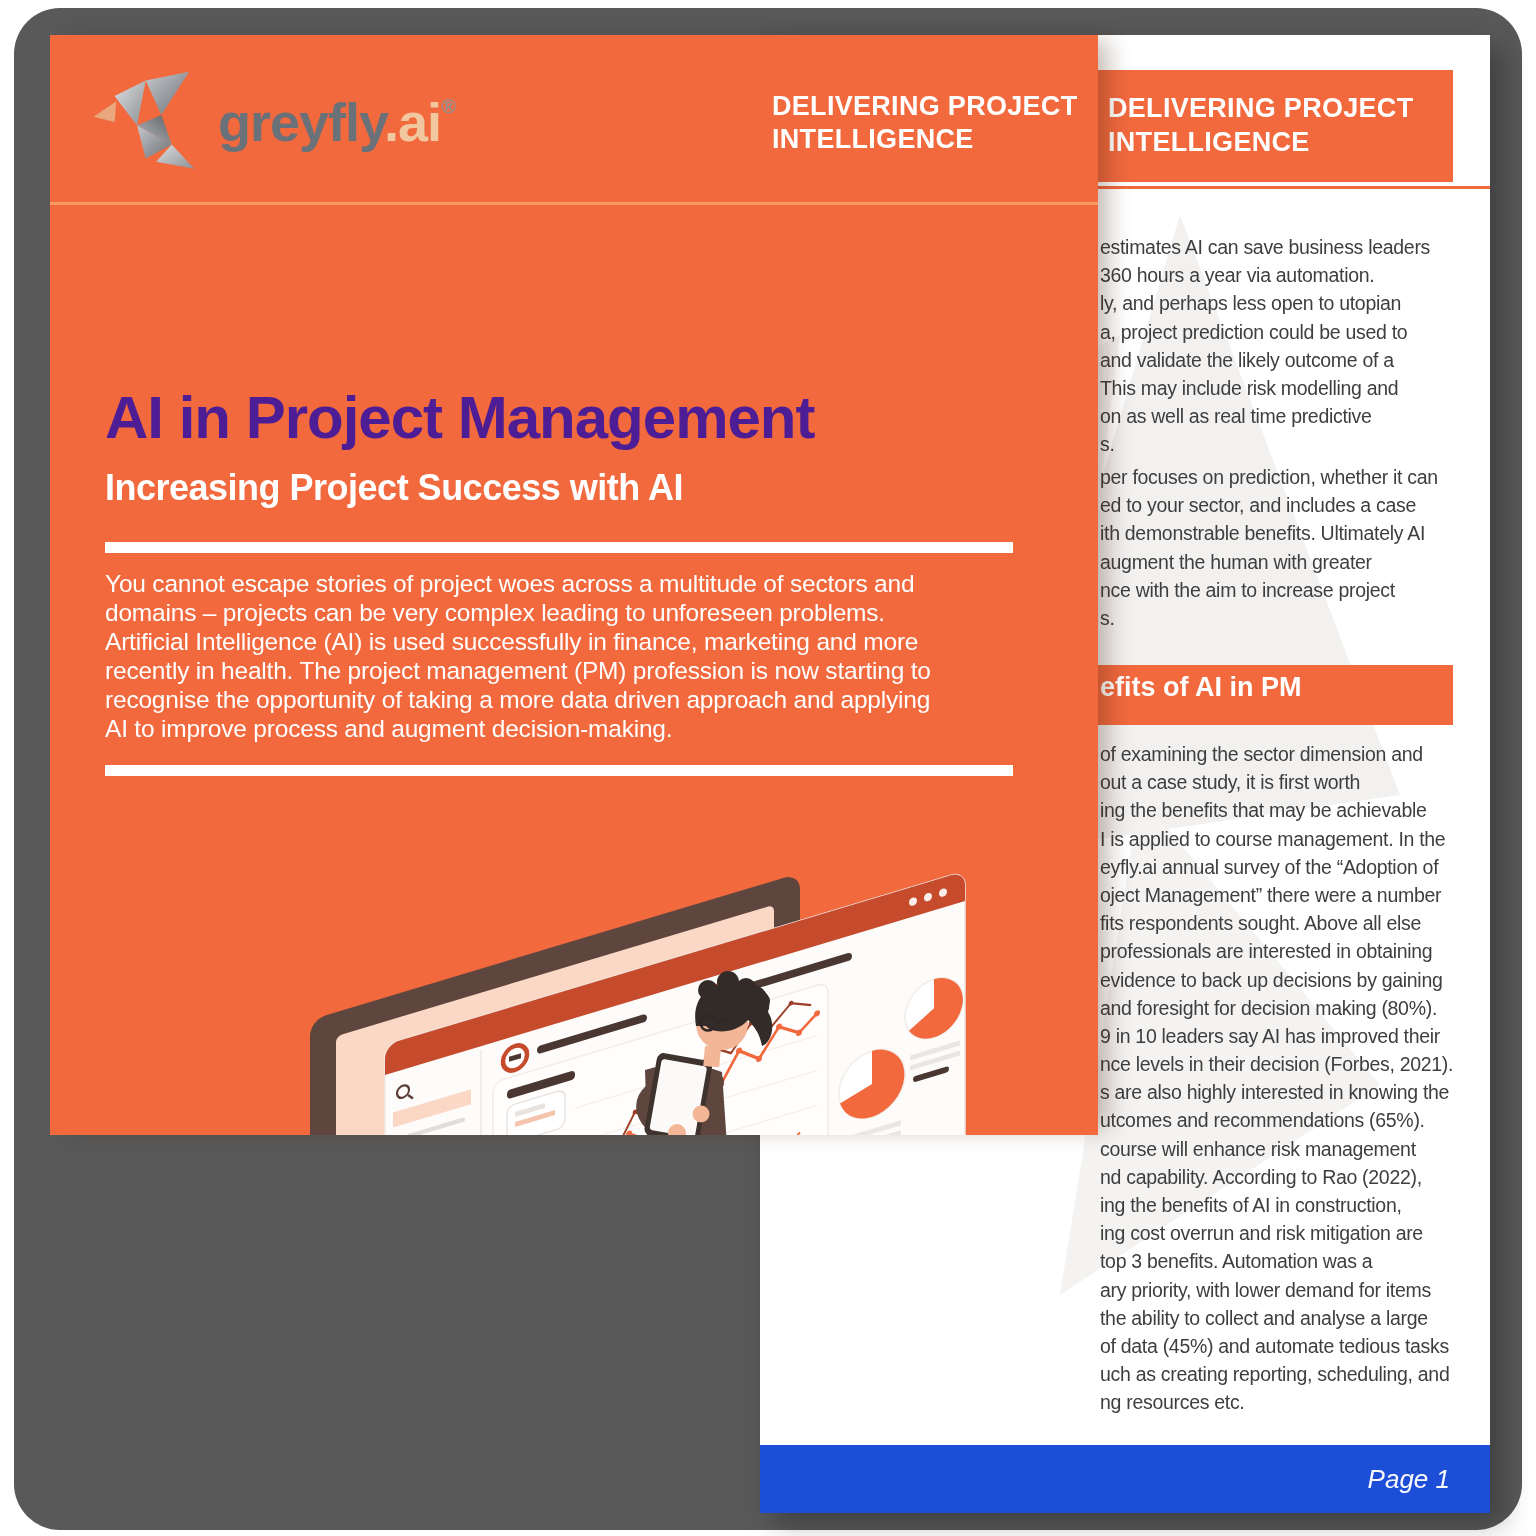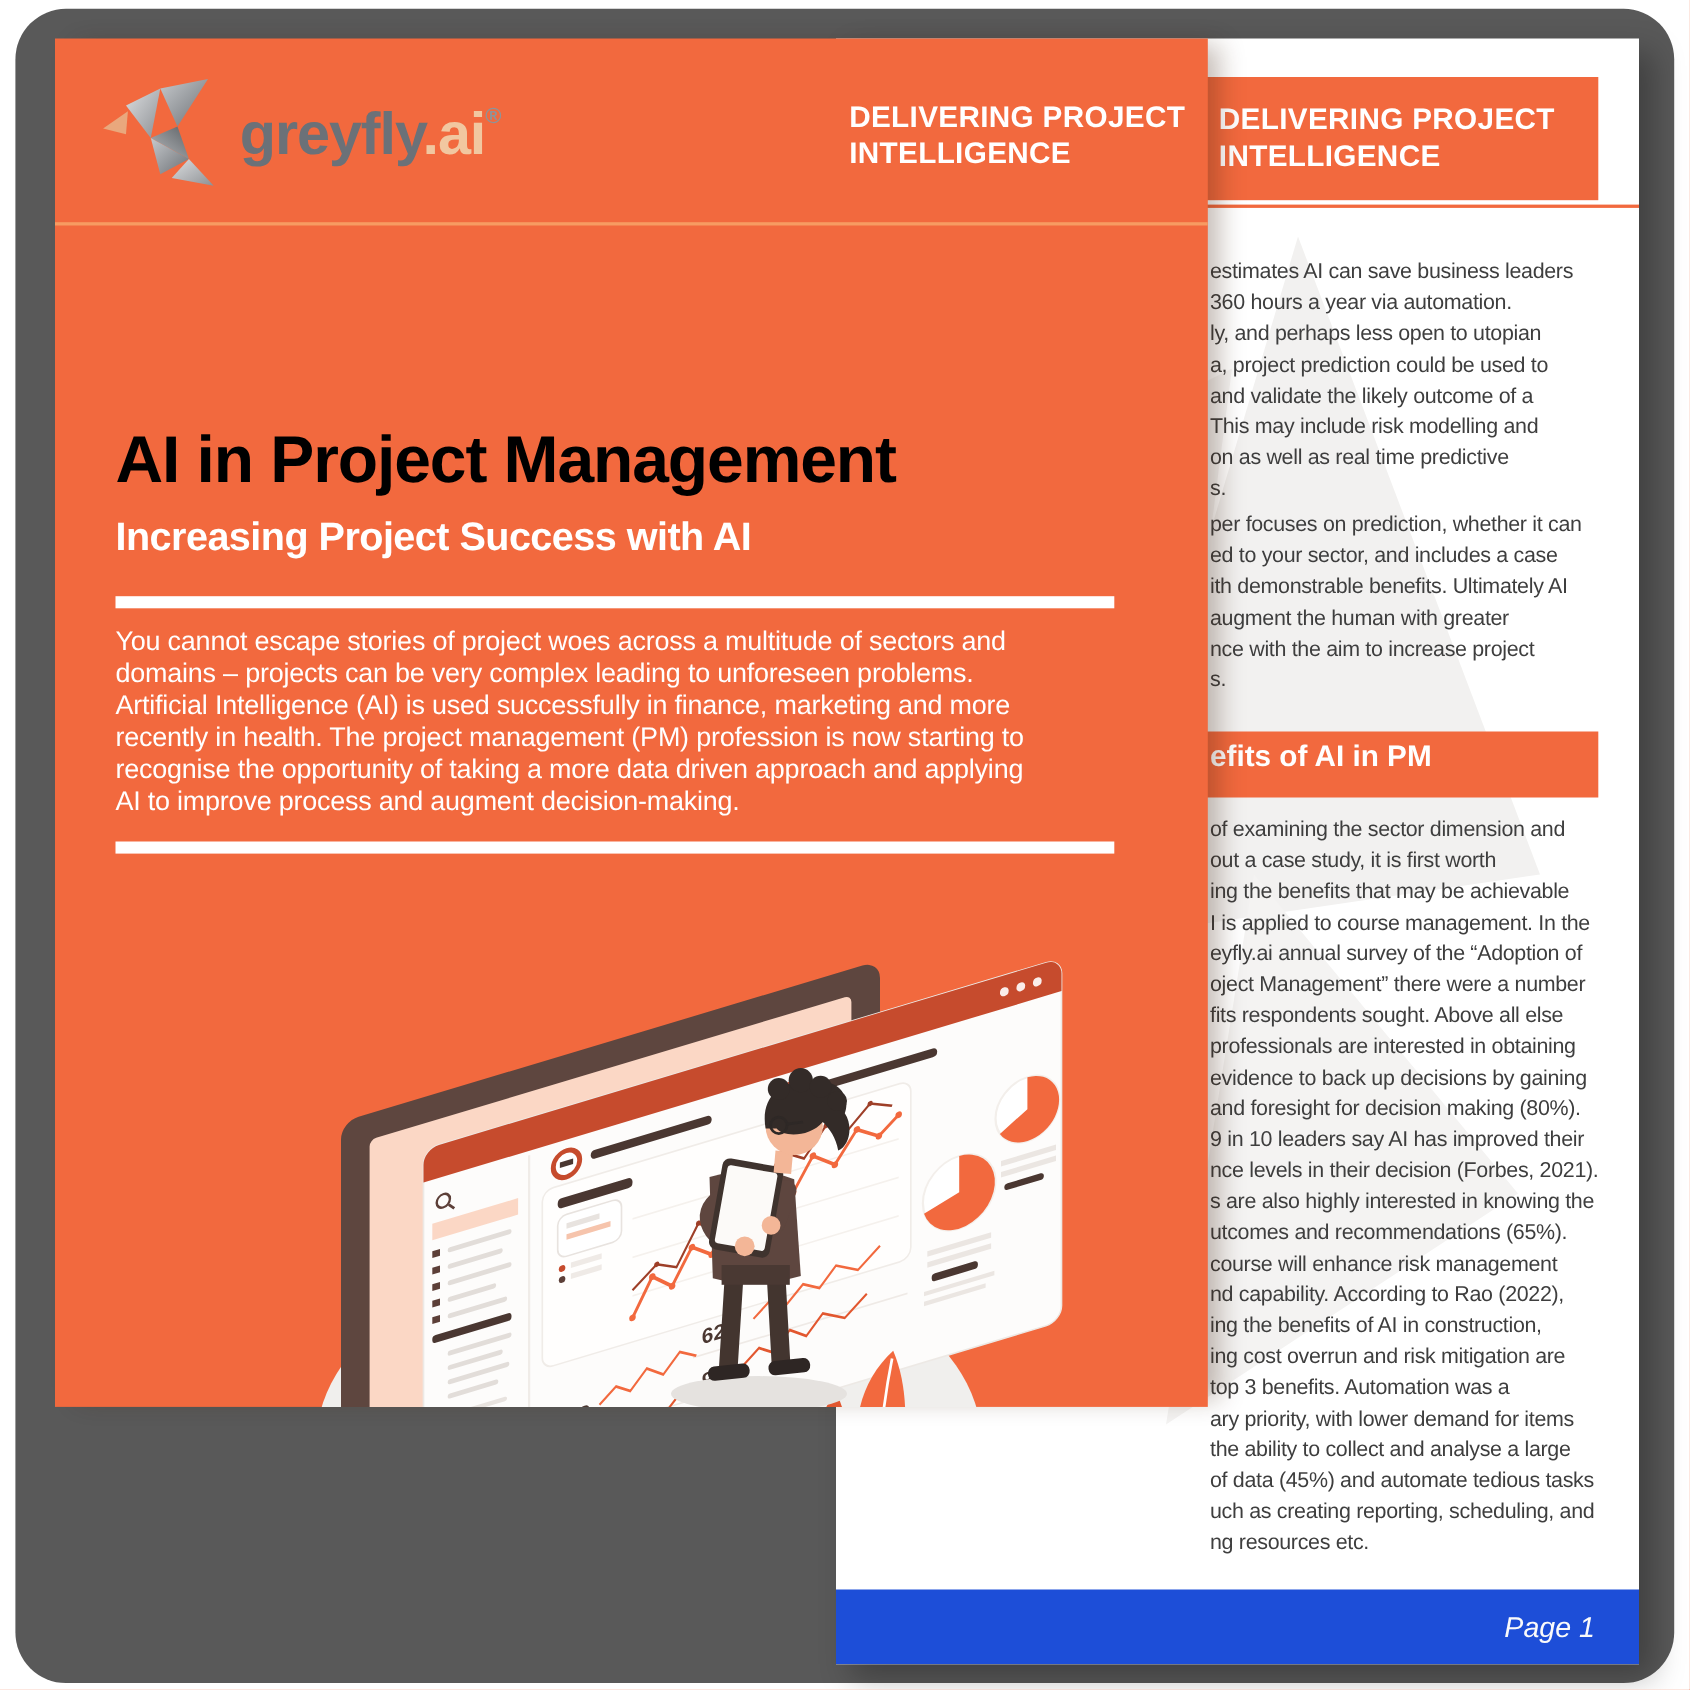--- a/index.html
+++ b/index.html
@@ -27,35 +27,35 @@
   .p2-para2 { top:428px; }
   .p2-section-box { position:absolute; left:310px; top:630px; width:383px; height:60px;
                     background:#F2693E; z-index:2; color:#fff; font-weight:bold;
                     font-size:27px; line-height:44px; padding-left:30px; }
   .p2-para3 { top:705px; }
   .p2-footer { position:absolute; left:0; bottom:0; width:730px; height:68px;
                background:#1d4ed8; z-index:3; color:#FAFAFA; font-style:italic;
                font-size:26px; line-height:68px; text-align:right; padding-right:40px; }
 
   
-  .cover { position:absolute; left:50px; top:35px; width:1048px; height:1244px;
+  .cover { position:absolute; left:50px; top:35px; width:1048px; height:1100px;
            background:#F2693E; z-index:3; overflow:hidden;
            box-shadow:16px 0 22px -6px rgba(60,30,10,0.30); }
   .brand { position:absolute; left:42px; top:28px; width:480px; height:120px; }
   .brand svg { position:absolute; left:0; top:0; }
   .wordmark { position:absolute; left:126px; top:28px; font-size:54px; font-weight:bold;
               letter-spacing:-1px; }
   .wm-main { color:#6B7178; }
   .wm-suffix { color:#F1C7A0; }
   .wm-reg { color:#8E9499; font-size:20px; vertical-align:28px; font-weight:bold; }
   .cover-tagline { position:absolute; left:722px; top:55px; color:#ffffff; font-weight:bold;
                    font-size:27px; line-height:33px; letter-spacing:.3px; }
   .cover-topline { position:absolute; left:0; top:167px; width:1048px; height:3px;
                    background:#F8A568; opacity:.85; }
-  .cover-title { position:absolute; left:55px; top:348px; color:#000000; font-weight:bold;
+  .cover-title { position:absolute; left:55px; top:348px; color:#4c1d95; font-weight:bold;
                  font-size:60px; letter-spacing:-1px; }
   .cover-subtitle { position:absolute; left:55px; top:432px; color:#ffffff; font-weight:bold;
                     font-size:36px; letter-spacing:-0.5px; }
   .rule { position:absolute; left:55px; width:908px; height:11px; background:#ffffff; }
   .rule-top { top:507px; }
   .rule-bottom { top:730px; }
   .cover-intro { position:absolute; left:55px; top:534px; color:#ffffff; font-size:24.5px;
                  letter-spacing:-0.2px; }
   .cover-intro div { white-space:nowrap; line-height:29px; height:29px; }
   .illus { position:absolute; left:10px; top:785px; width:1000px; height:692px; }

